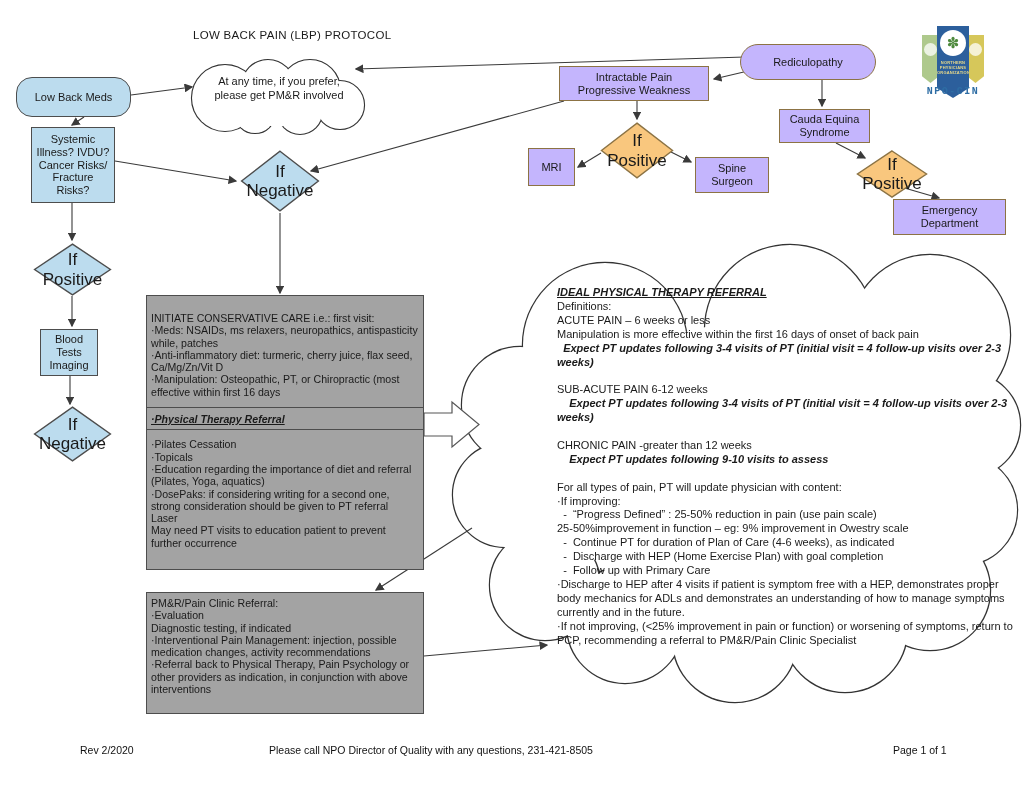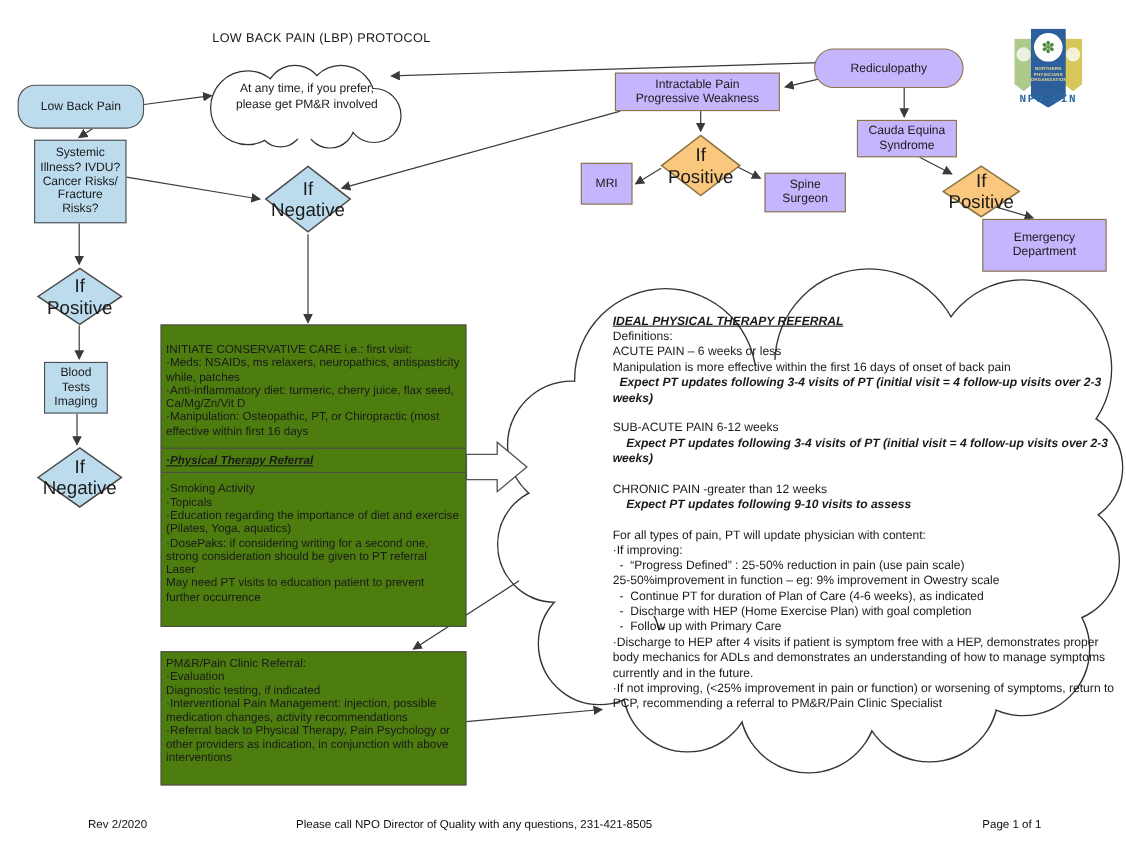--- a/index.html
+++ b/index.html
@@ -11,21 +11,21 @@
   .blue{background:#bcdcee;border:1.4px solid #4d4d4d;}
   .orange{background:#c4b5fd;border:1.4px solid #8c7344;}
   .stadium{border-radius:16px;}
   .oval{border-radius:999px;}
   .diamond{position:absolute;z-index:2;}
   .diamond svg{position:absolute;left:0;top:0;width:100%;height:100%;}
   .dlabel{position:relative;z-index:1;display:flex;width:100%;height:100%;align-items:center;
           justify-content:center;text-align:center;font-size:17px;line-height:1.12;white-space:pre-line;}
   .pg-blue{fill:#bcdcee;stroke:#4d4d4d;stroke-width:1.4;}
   .pg-orange{fill:#f9c77e;stroke:#8c7344;stroke-width:1.4;}
-  .bigbox{position:absolute;z-index:2;background:#4d7c0f;border:1.4px solid #4d4d4d;box-sizing:border-box;
+  .bigbox{position:absolute;z-index:2;background:#a3a3a3;border:1.4px solid #4d4d4d;box-sizing:border-box;
           font-size:10.6px;line-height:12.3px;text-align:left;}
   .bigbox .sec{padding:2px 4px;}
   .bigbox .sec > div{min-height:12.3px;}
   .ptband{border-top:1.2px solid #4d4d4d;border-bottom:1.2px solid #4d4d4d;padding:5px 4px 4px 4px;}
   .ls-h{font-weight:bold;text-decoration:underline;font-style:italic;}
   .ls-bi{font-weight:bold;font-style:italic;}
   .ls-sp{min-height:13px;}
   #cloud-text{position:absolute;left:557px;top:286px;width:456px;z-index:2;font-size:11px;
               line-height:13.9px;white-space:pre-wrap;}
   #cloud-text > div{min-height:13.9px;}
@@ -155,39 +155,39 @@
         <div>PHYSICIANS</div>
         <div>ORGANIZATION</div>
       </div>
     </div>
     <div id="npo-cin">NPO-CIN</div>
   </div>
 
   <div id="small-cloud-text">At any time, if you prefer,
 please get PM&amp;R involved</div>
 
-  <div class="node blue stadium" style="left:16px;top:77px;width:115px;height:40px">Low Back Pain</div>
+  <div class="node blue stadium" style="left:16px;top:77px;width:115px;height:40px">Low Back Meds</div>
   <div class="node blue" style="left:31px;top:127px;width:84px;height:76px">Systemic
 Illness? IVDU?
 Cancer Risks/
 Fracture
 Risks?</div>
   <div class="node blue" style="left:40px;top:329px;width:58px;height:47px">Blood
 Tests
 Imaging</div>
 
   <div class="node orange" style="left:559px;top:66px;width:150px;height:35px">Intractable Pain
 Progressive Weakness</div>
   <div class="node orange oval" style="left:740px;top:44px;width:136px;height:36px">Rediculopathy</div>
   <div class="node orange" style="left:528px;top:148px;width:47px;height:38px">MRI</div>
   <div class="node orange" style="left:695px;top:157px;width:74px;height:36px">Spine
 Surgeon</div>
   <div class="node orange" style="left:779px;top:109px;width:91px;height:34px">Cauda Equina
 Syndrome</div>
-  <div class="node orange" style="left:893px;top:199px;width:113px;height:48px">Emergency
+  <div class="node orange" style="left:893px;top:199px;width:113px;height:36px">Emergency
 Department</div>
 
   <div class="diamond" style="left:33px;top:243px;width:79px;height:53px">
     <svg viewBox="0 0 100 100" preserveAspectRatio="none">
       <polygon points="50,2 98,50 50,98 2,50" class="pg-blue" vector-effect="non-scaling-stroke"></polygon>
       </svg>
     <span class="dlabel">If
 Positive</span>
   </div>
   <div class="diamond" style="left:33px;top:406px;width:79px;height:56px">
@@ -222,23 +222,23 @@
     <div class="sec" style="padding-top:16px;padding-bottom:9px">
         <div> INITIATE CONSERVATIVE CARE i.e.: first visit:</div>
         <div>·Meds: NSAIDs, ms relaxers, neuropathics, antispasticity while, patches</div>
         <div>·Anti-inflammatory diet: turmeric, cherry juice, flax seed, Ca/Mg/Zn/Vit D</div>
         <div>·Manipulation: Osteopathic, PT, or Chiropractic (most effective within first 16 days</div>
       </div>
     <div class="ptband">
       <span class="ls-h">·Physical Therapy Referral</span>
     </div>
     <div class="sec" style="padding-top:8px">
-        <div>·Smoking Activity</div>
+        <div>·Pilates Cessation</div>
         <div>·Topicals</div>
-        <div>·Education regarding the importance of diet and exercise (Pilates, Yoga, aquatics)</div>
+        <div>·Education regarding the importance of diet and referral (Pilates, Yoga, aquatics)</div>
         <div>·DosePaks: if considering writing for a second one, strong consideration should be given to PT referral</div>
         <div>Laser</div>
         <div>May need PT visits to education patient to prevent further occurrence</div>
       </div>
   </div>
 
   <div class="bigbox" style="left:146px;top:592px;width:278px;height:122px">
     <div class="sec" style="padding-top:4px">
         <div>PM&amp;R/Pain Clinic Referral:</div>
         <div>·Evaluation</div>

